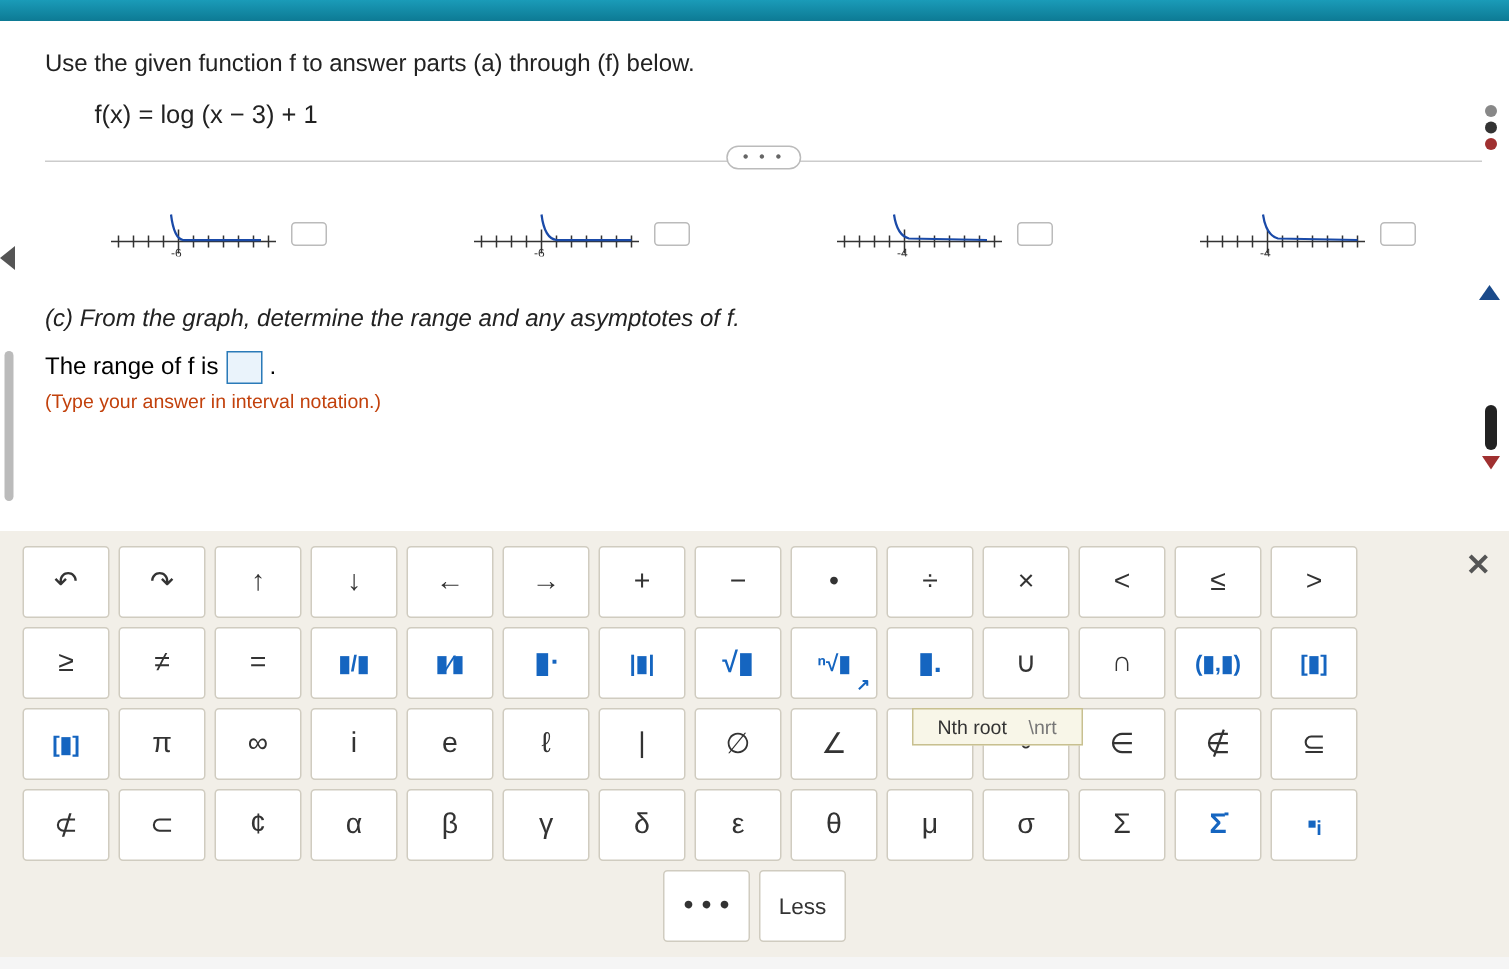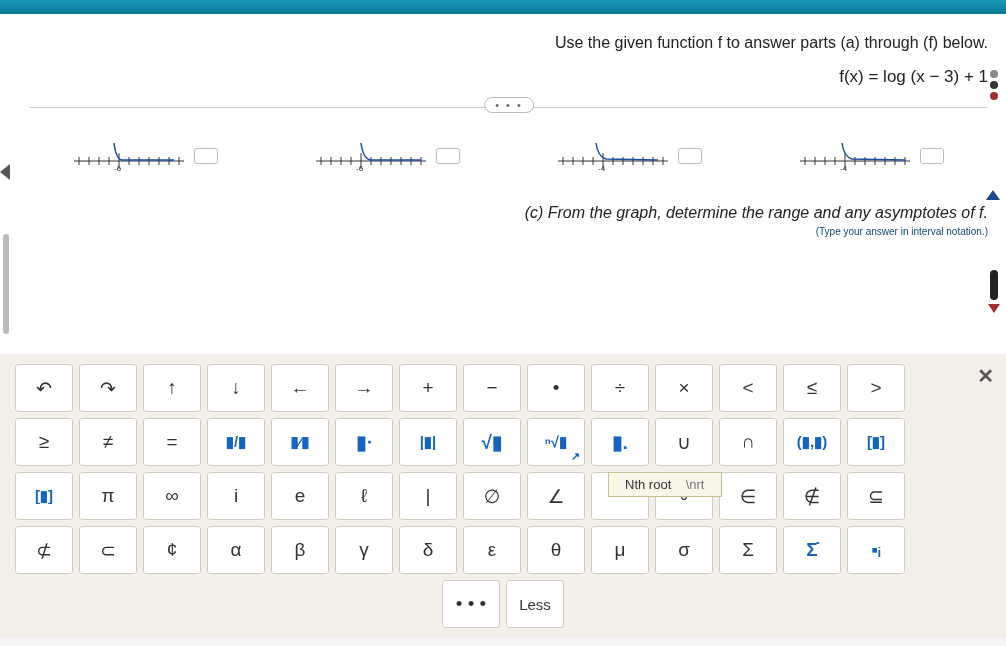--- a/index.html
+++ b/index.html
@@ -13,21 +13,20 @@
     }
     .top-bar {
       height: 14px;
       background: linear-gradient(to bottom, #1a9bb8, #0d7a94);
     }
     .content-area {
       background: white;
       padding: 20px 18px 10px 30px;
       height: 340px;
       position: relative;
-      text-align: right;
     }
     .question-text {
       font-size: 16px;
       color: #222;
       margin-bottom: 15px;
     }
     .formula {
       font-size: 17px;
       color: #222;
       margin-left: 33px;
@@ -88,22 +87,22 @@
       gap: 5px;
     }
     .answer-box {
       display: inline-block;
       width: 24px;
       height: 22px;
       border: 1px solid #2a7ab8;
       background: #eaf3fb;
     }
     .hint-text {
-      font-size: 10px;
-      color: #0c4a6e;
+      font-size: 13px;
+      color: #c2410c;
       margin-top: 4px;
     }
     .left-indicator {
       position: absolute;
       left: 0;
       top: 150px;
       width: 0; height: 0;
       border-top: 8px solid transparent;
       border-bottom: 8px solid transparent;
       border-right: 10px solid #555;
@@ -303,20 +302,25 @@
             <line x1="105" y1="16" x2="105" y2="24"></line>
         </g>
         <path d="M 42 2 Q 44 16 52 18 L 105 19" stroke="#1a4aa8" stroke-width="1.5" fill="none"></path>
         <text x="40" y="30" font-size="8" fill="#333">-4</text>
       </svg>
       <div class="radio-placeholder"></div>
     </div>
   </div>
 
   <div class="part-c">(c) From the graph, determine the range and any asymptotes of f.</div>
+  <div class="answer-line">
+    <span>The range of f is</span>
+    <span class="answer-box"></span>
+    <span>.</span>
+  </div>
   <div class="hint-text">(Type your answer in interval notation.)</div>
 </div>
 
 <div class="right-indicators">
   <div class="dot"></div>
     <div class="dot" style="background:#333"></div>
     <div class="dot" style="background:#a03030"></div>
 </div>
 <div class="right-nav">
   <div class="nav-pill"></div>

